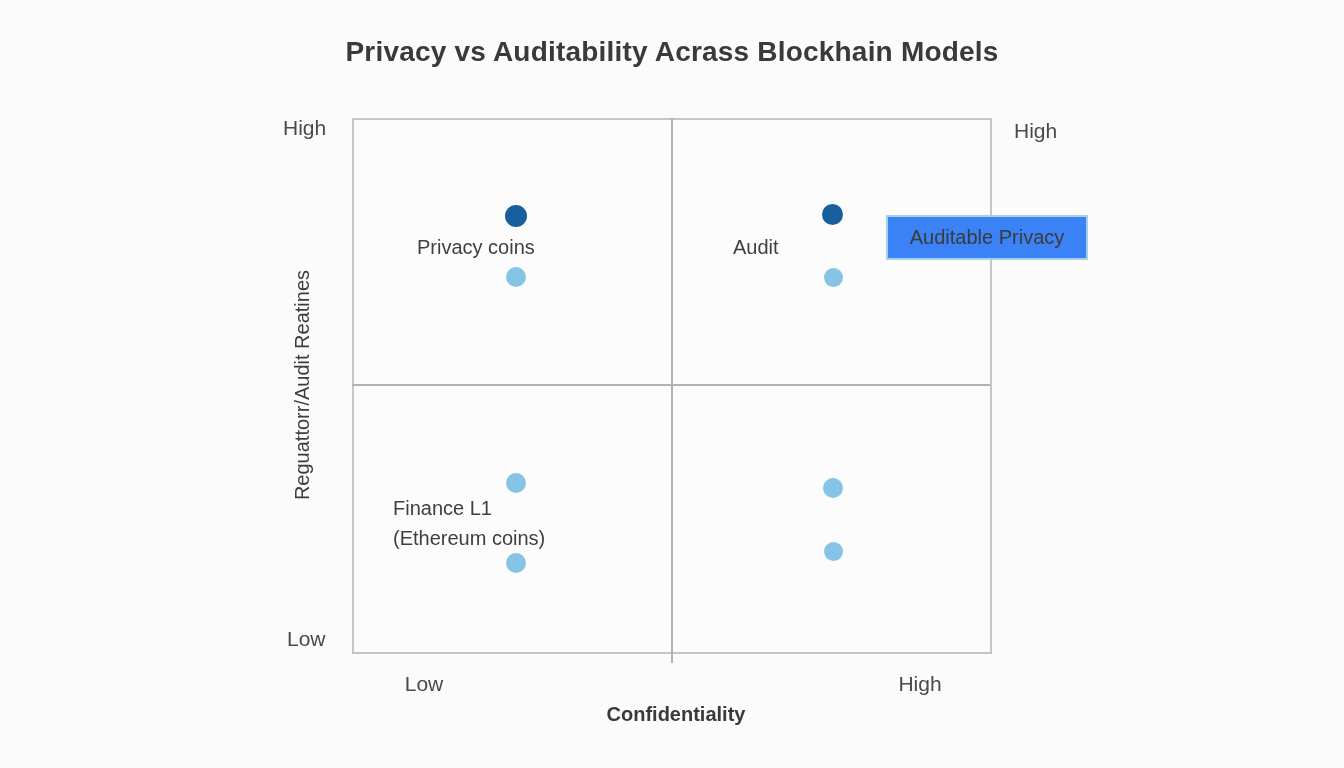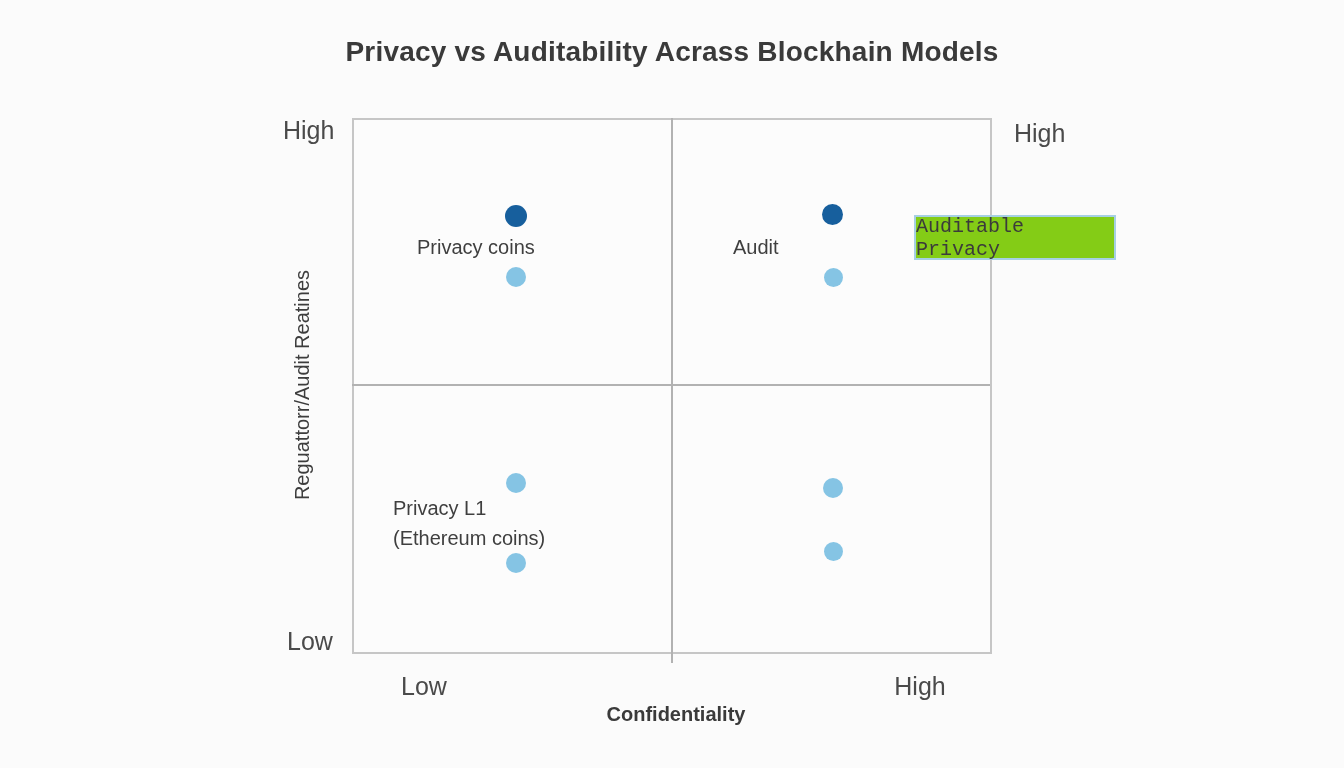--- a/index.html
+++ b/index.html
@@ -51,35 +51,34 @@
 
   .q-label {
     position: absolute;
     font-size: 20px;
     color: #3f3f3f;
     line-height: 30px;
   }
 
   .annotation-box {
     position: absolute;
-    left: 914px; top: 215px;
+    left: 886px; top: 215px;
     width: 198px; height: 41px;
     border: 2px solid #a6d0e3;
-    background: #84cc16;
+    background: #3b82f6;
     display: flex;
     align-items: center;
     justify-content: center;
     font-size: 20px;
     color: #3b3b3b;
-    font-family: Liberation Mono, monospace;
   }
 
   .axis-tick {
     position: absolute;
-    font-size: 25px;
+    font-size: 21px;
     color: #4a4a4a;
   }
   .centered { transform: translateX(-50%); text-align: center; }
 
   .y-axis-label {
     position: absolute;
     left: 302px; top: 385px;
     transform: translate(-50%, -50%) rotate(-90deg);
     transform-origin: center;
     white-space: nowrap;
@@ -113,21 +112,21 @@
   <div class="dot dot-dark" style="left:822px; top:204px; width:21px; height:21px;"></div>
   <div class="q-label" style="left:733px; top:232px; width:200px;">Audit</div>
   <div class="dot dot-light" style="left:824px; top:268px; width:19px; height:19px;"></div>
 
   <div class="annotation-box">
     <span>Auditable Privacy</span>
   </div>
 
   <div class="dot dot-light" style="left:506px; top:473px; width:20px; height:20px;"></div>
   <div class="q-label" style="left:393px; top:493px; width:240px;">
-    <div>Privacy L1</div>
+    <div>Finance L1</div>
     <div>(Ethereum coins)</div>
   </div>
   <div class="dot dot-light" style="left:506px; top:553px; width:20px; height:20px;"></div>
 
   <div class="dot dot-light" style="left:823px; top:478px; width:20px; height:20px;"></div>
   <div class="dot dot-light" style="left:824px; top:542px; width:19px; height:19px;"></div>
 
   <div class="axis-tick" style="left:283px; top:116px;">High</div>
   <div class="axis-tick" style="left:1014px; top:119px;">High</div>
   <div class="axis-tick" style="left:287px; top:627px;">Low</div>

